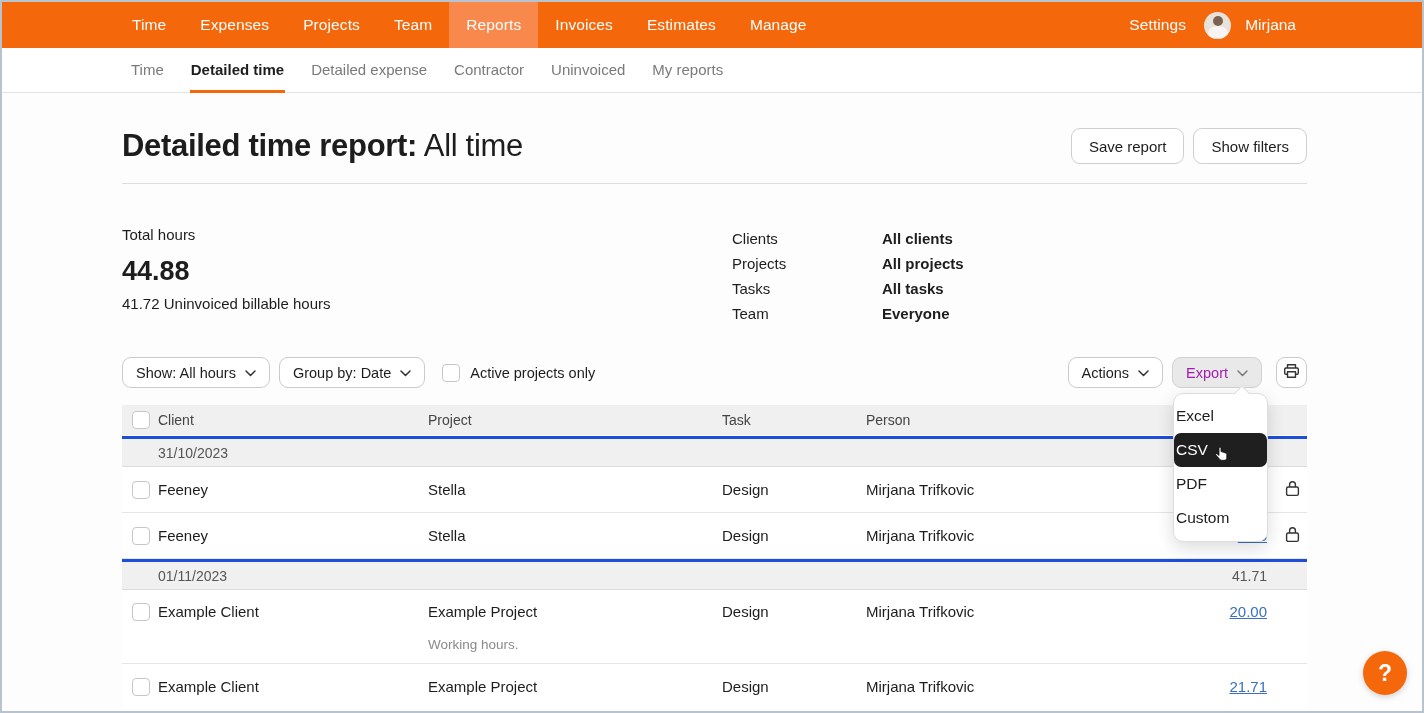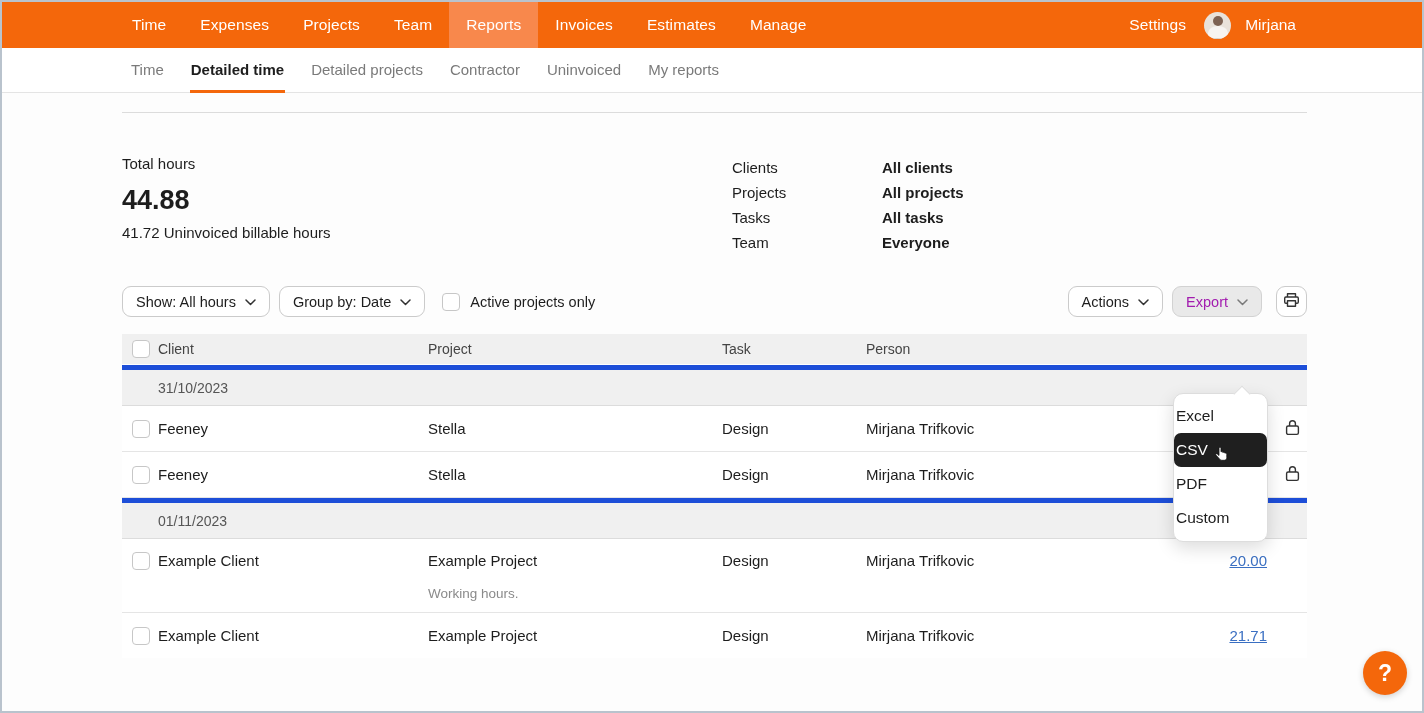--- a/index.html
+++ b/index.html
@@ -102,22 +102,22 @@
   .trow {
     display:grid;
     grid-template-columns:36px 270px 294px 144px 1fr 110px 40px;
     align-items:center;
   }
   .trow.thead {
     height:31px; background:#f0f0f0; color:#444; font-size:14px;
     border-bottom:1px solid #ffffff;
   }
   .trow.group {
-    height:41px; background:#f0f0f0; color:#555; font-size:14px;
-    border-top:5px solid #1d4ed8; border-bottom:1px solid #dcdcdc;
+    height:31px; background:#f0f0f0; color:#555; font-size:14px;
+    border-top:3px solid #1d4ed8; border-bottom:1px solid #dcdcdc;
   }
   .trow.entry { height:46px; border-bottom:1px solid #e5e5e5; background:#fff; }
   .trow.entry:last-child { border-bottom:none; }
   .trow.entry.with-note { height:73px; align-items:start; padding-top:13px; border-bottom:none; }
   .trow .cell-cb { display:flex; justify-content:flex-start; padding-left:10px; }
   .trow .hours { text-align:right; padding-right:0; }
   .trow .hours-link { color:#3a6fc2; text-decoration:underline; }
   .trow .lockcell { display:flex; justify-content:flex-end; padding-right:7px; }
   .trow.group .date { grid-column:2 / 6; }
   .trow.group .hours { color:#555; }
@@ -167,28 +167,39 @@
     <div class="right">
       <div class="nav-item" style="padding:0 4px;">Settings</div>
       <div class="avatar"></div>
       <div class="username">Mirjana</div>
     </div>
   </div>
 
   <div class="subnav">
     <div class="sub-item">Time</div>
     <div class="sub-item active">Detailed time</div>
-    <div class="sub-item">Detailed projects</div>
+    <div class="sub-item">Detailed expense</div>
     <div class="sub-item">Contractor</div>
     <div class="sub-item">Uninvoiced</div>
     <div class="sub-item">My reports</div>
   </div>
 
   <div class="content">
 
+    <div class="title-row">
+      <h1 class="page-title"><span class="bold">Detailed time report:</span><span> All time</span></h1>
+      <div class="btn-group">
+        <button class="btn">
+            <span>Save report</span>
+          </button>
+        <button class="btn">
+            <span>Show filters</span>
+          </button>
+      </div>
+    </div>
 
     <div class="divider"></div>
 
     <div class="summary-row">
       <div class="summary-left">
         <div class="summary-label">Total hours</div>
         <div class="summary-value">44.88</div>
         <div class="summary-note">41.72 Uninvoiced billable hours</div>
       </div>
       <div class="filter-summary">

